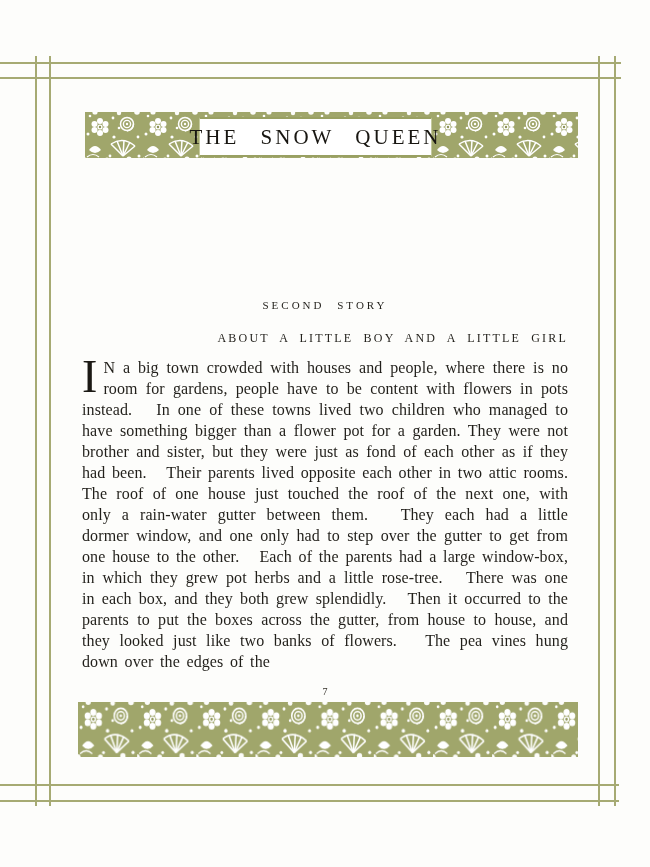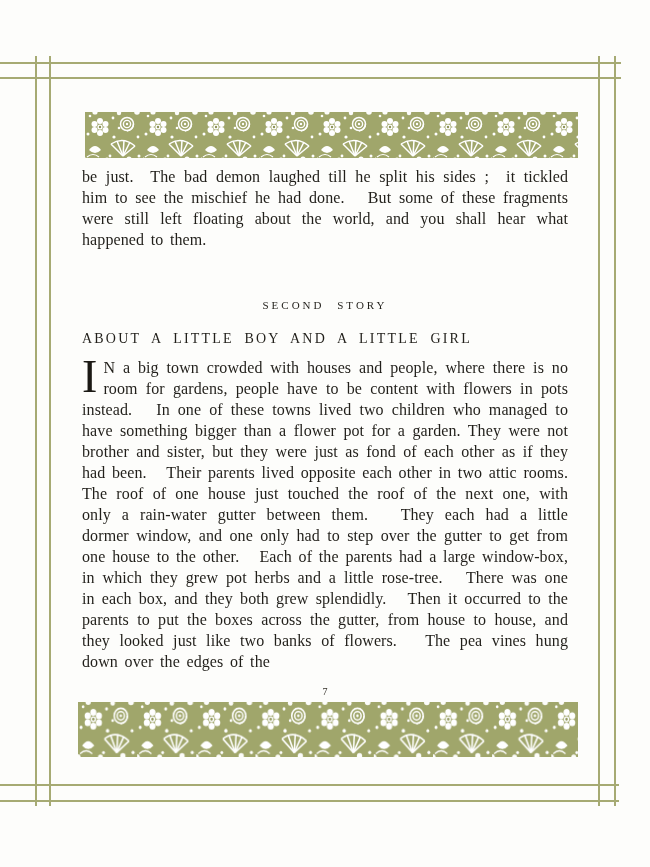--- a/index.html
+++ b/index.html
@@ -59,21 +59,21 @@
     font-size: 16px;
     line-height: 21px;
     text-align: justify;
     text-justify: inter-word;
     white-space: pre-wrap;
     word-spacing: 2.5px;
     letter-spacing: 0.1px;
   }
   #intro-para { top: 166px; }
   #heading    { top: 299px; text-align: center; font-size: 11px; letter-spacing: 3px; word-spacing: 7px; margin: 0; font-weight: normal; }
-  #subheading { top: 331px; text-align: left; font-size: 14px; letter-spacing: 2.2px; word-spacing: 5px; margin: 0; font-weight: normal; }
+  #subheading { top: 331px; text-align: right; font-size: 12px; letter-spacing: 2.2px; word-spacing: 5px; margin: 0; font-weight: normal; }
   #story-para { top: 357px; }
   .dropcap {
     float: left;
     font-size: 46px;
     line-height: 36px;
     padding: 2px 6px 0 0;
     color: #1b1914;
   }
   #page-num {
     position: absolute;
@@ -142,23 +142,25 @@
               <circle cx="34" cy="1" r="2.2"></circle>
               <circle cx="52" cy="0" r="2.8"></circle>
             <circle cx="0" cy="48" r="2.6"></circle>
               <circle cx="22" cy="48" r="2.4"></circle>
               <circle cx="44" cy="47" r="2.6"></circle>
           </g>
         </pattern>
       </defs>
       <rect width="100%" height="100%" fill="url(#ornH)"></rect>
     </svg>
+    <div class="title-panel">
+      <h1>THE SNOW QUEEN</h1>
+    </div>
   </div>
 
-  <p class="para textcol" id="intro-para">be just.  The bad demon laughed till he split his sides ;  it tickled him to see the mischief he had done.   But some of these fragments were still left floating about the world, and you shall hear what happened to them.</p>
 
   <h2 class="textcol" id="heading">SECOND STORY</h2>
   <h3 class="textcol" id="subheading">ABOUT A LITTLE BOY AND A LITTLE GIRL</h3>
 
   <p class="para textcol" id="story-para"><span class="dropcap">I</span><span>N a big town crowded with houses and people, where there is no room for gardens, people have to be content with flowers in pots instead.   In one of these towns lived two children who managed to have something bigger than a flower pot for a garden. They were not brother and sister, but they were just as fond of each other as if they had been.   Their parents lived opposite each other in two attic rooms.   The roof of one house just touched the roof of the next one, with only a rain-water gutter between them.   They each had a little dormer window, and one only had to step over the gutter to get from one house to the other.   Each of the parents had a large window-box, in which they grew pot herbs and a little rose-tree.   There was one in each box, and they both grew splendidly.   Then it occurred to the parents to put the boxes across the gutter, from house to house, and they looked just like two banks of flowers.   The pea vines hung down over the edges of the</span></p>
 
   <div id="page-num">7</div>
 
   <div class="band" id="footer-band">
     <svg xmlns="http://www.w3.org/2000/svg">

